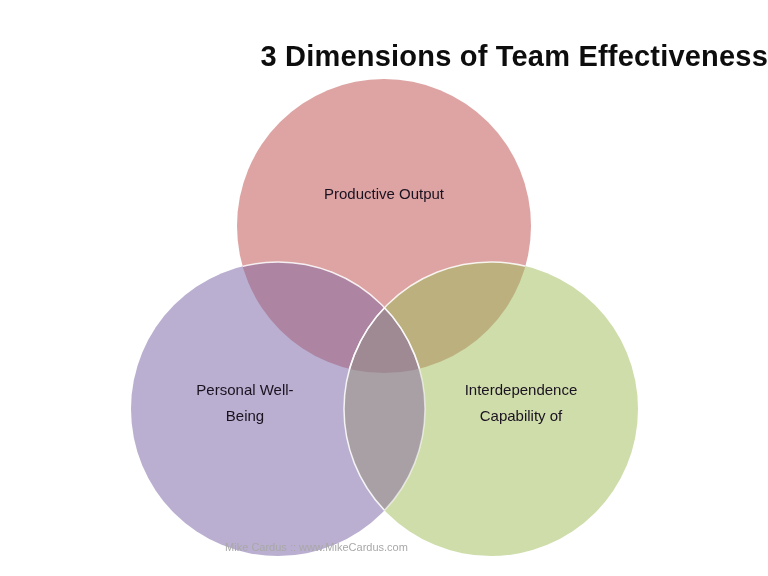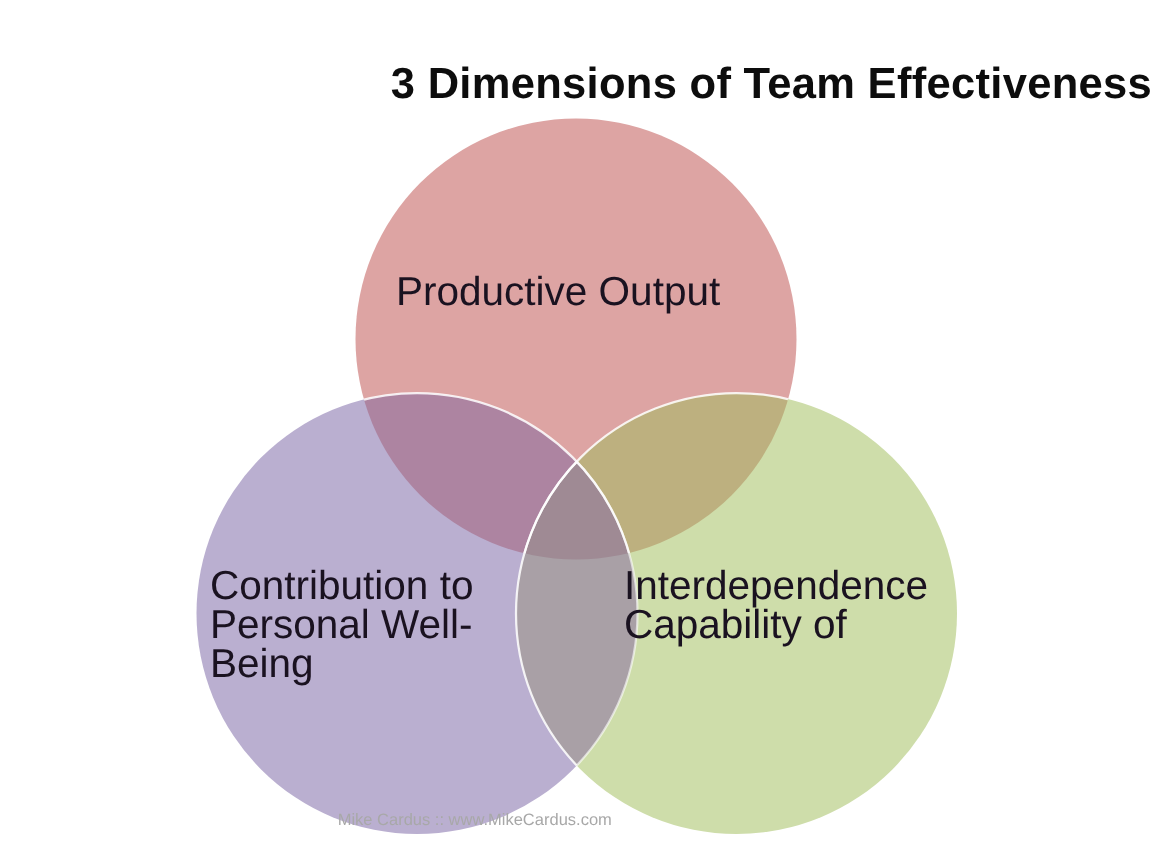--- a/index.html
+++ b/index.html
@@ -1,19 +1,19 @@
 <!DOCTYPE html>
 <html><head>
 <meta charset="utf-8">
 <style>
   html, body { margin:0; padding:0; background:#ffffff; }
   body { width:768px; height:576px; position:relative; overflow:hidden; font-family:"Liberation Sans", "DejaVu Sans", sans-serif; }
   .title { position:absolute; left:0; top:28px; width:768px; text-align:right; font-size:29px; font-weight:bold; color:#0d0d0d; letter-spacing:0.2px;margin-top:12px; }
   svg.venn { position:absolute; left:0; top:0; }
-  .label { position:absolute; text-align:left; color:#1a1220; font-size:27px; line-height:26px; }
+  .label { position:absolute; text-align:center; color:#1a1220; font-size:15px; line-height:26px; }
   .label div { white-space:nowrap; }
   .credit { position:absolute; left:0; top:541px; width:633px; text-align:center; font-size:11px; color:#a8a8a8; }
 </style>
 </head>
 <body>
 
 <div class="title">3 Dimensions of Team Effectiveness</div>
 
 <svg class="venn" width="768" height="576" viewBox="0 0 768 576">
   <defs>
@@ -50,21 +50,20 @@
   <circle cx="491" cy="409" r="147" fill="none" stroke="#ffffff" stroke-width="1.5" opacity="0.85" clip-path="url(#clipTop)"></circle>
   <circle cx="491" cy="409" r="147" fill="none" stroke="#ffffff" stroke-width="1.5" opacity="0.85" clip-path="url(#clipLeft)"></circle>
   <circle cx="278" cy="409" r="147" fill="none" stroke="#ffffff" stroke-width="1.5" opacity="0.6" clip-path="url(#clipRight)"></circle>
 </svg>
 
 <div class="label" style="left:264px; top:181px; width:240px;">
   <div>Productive Output</div>
 </div>
 
 <div class="label" style="left:140px; top:377px; width:210px;">
-  <div>Contribution to</div>
   <div>Personal Well-</div>
   <div>Being</div>
 </div>
 
 <div class="label" style="left:416px; top:377px; width:210px;">
   <div>Interdependence</div>
   <div>Capability of</div>
 </div>
 
 <div class="credit">Mike Cardus :: www.MikeCardus.com</div>

